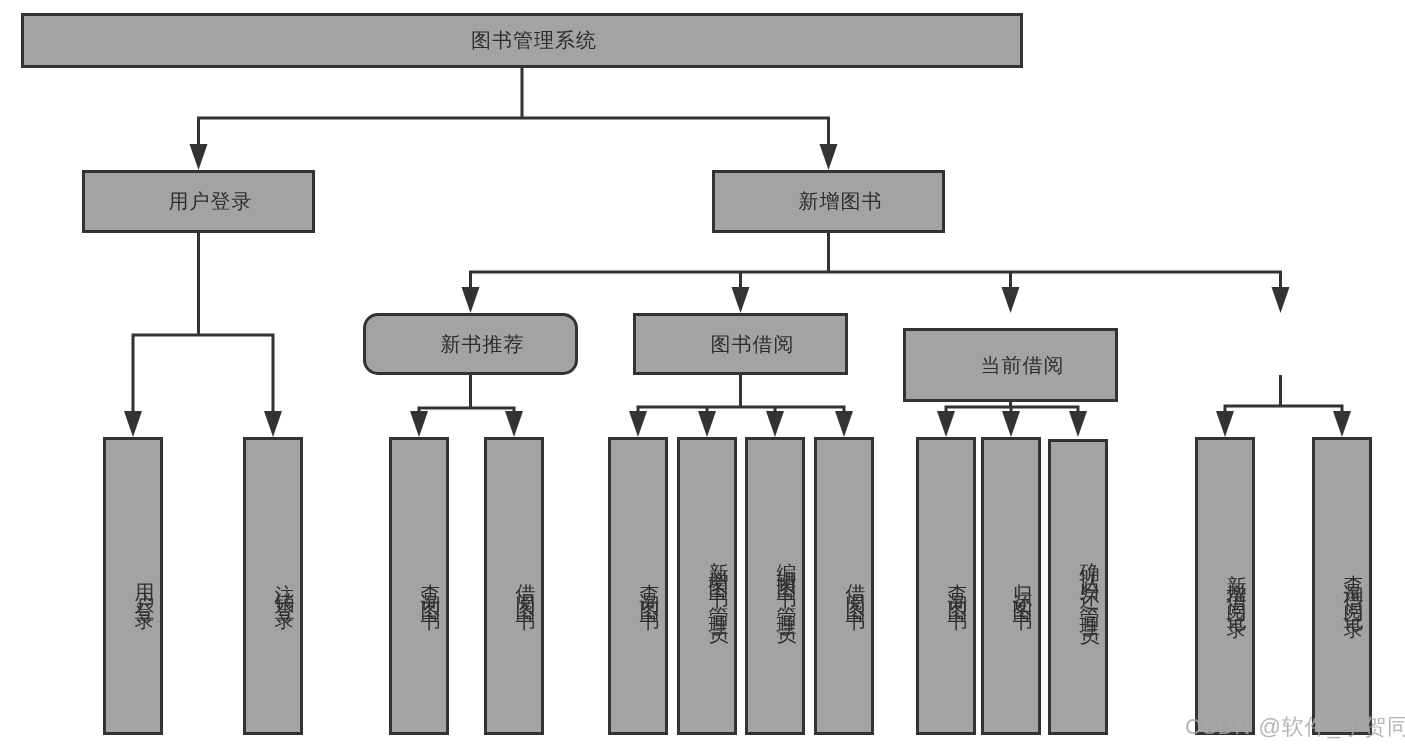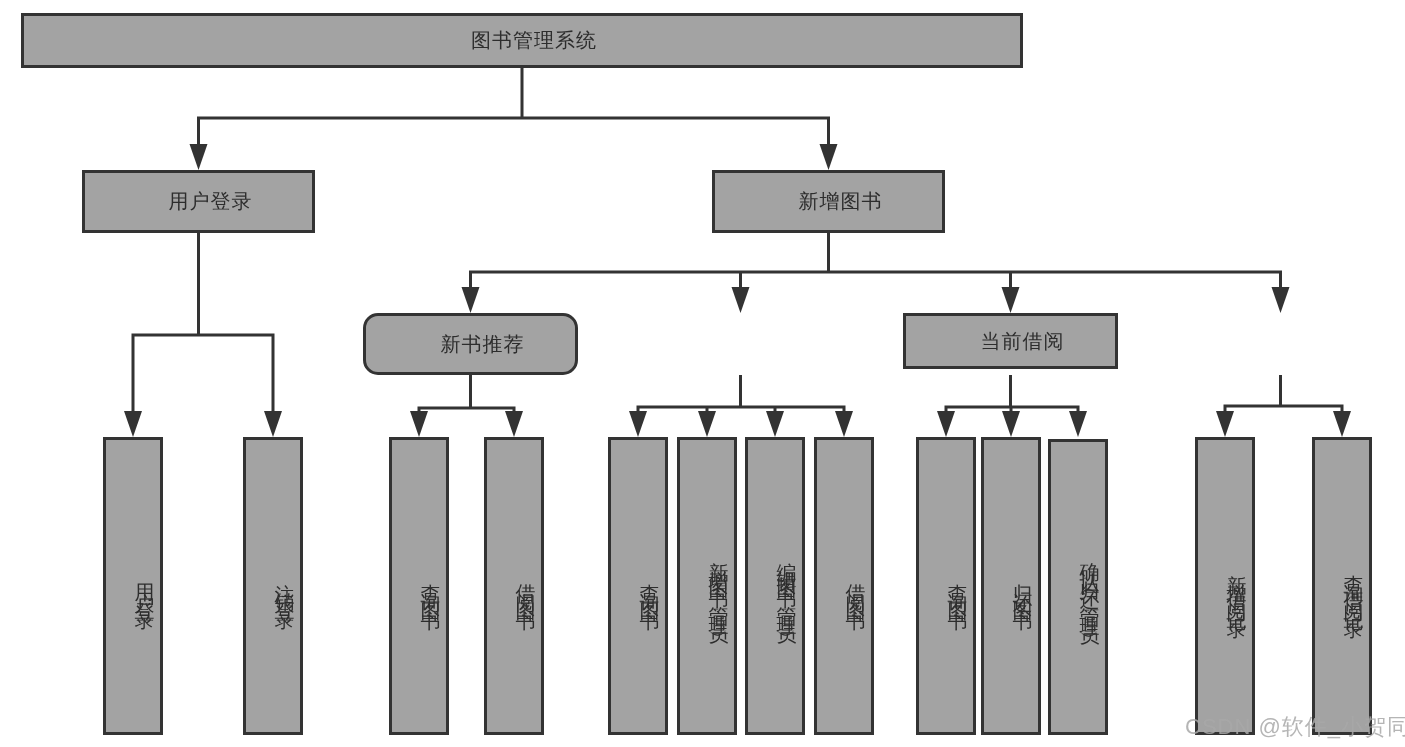--- a/index.html
+++ b/index.html
@@ -113,21 +113,22 @@
       <polygon points="1333,411 1351,411 1342,437"></polygon>
     </g>
   </svg>
 
   <div class="node" style="left:21px;top:13px;width:1002px;height:55px;">图书管理系统</div>
 
   <div class="node" style="left:82px;top:170px;width:233px;height:63px;">用户登录</div>
   <div class="node" style="left:712px;top:170px;width:233px;height:63px;">新增图书</div>
 
   <div class="node" style="left:363px;top:313px;width:215px;height:62px;border-radius:15px;">新书推荐</div>
-  <div class="node" style="left:903px;top:313px;width:215px;height:56px;">当前借阅</div>
+  <div class="node" style="left:633px;top:313px;width:215px;height:62px;">图书借阅</div>
+  <div class="node" style="left:903px;top:328px;width:215px;height:74px;">当前借阅</div>
 
   <div class="node vertical" style="left:103px;top:437px;width:60px;height:298px;">用户登录</div>
   <div class="node vertical" style="left:243px;top:437px;width:60px;height:298px;">注销登录</div>
 
   <div class="node vertical" style="left:389px;top:437px;width:60px;height:298px;">查询图书</div>
   <div class="node vertical" style="left:484px;top:437px;width:60px;height:298px;">借阅图书</div>
 
   <div class="node vertical" style="left:608px;top:437px;width:60px;height:298px;">查询图书</div>
   <div class="node vertical" style="left:677px;top:437px;width:60px;height:298px;">新增图书（管理员）</div>
   <div class="node vertical" style="left:745px;top:437px;width:60px;height:298px;">编辑图书（管理员）</div>

